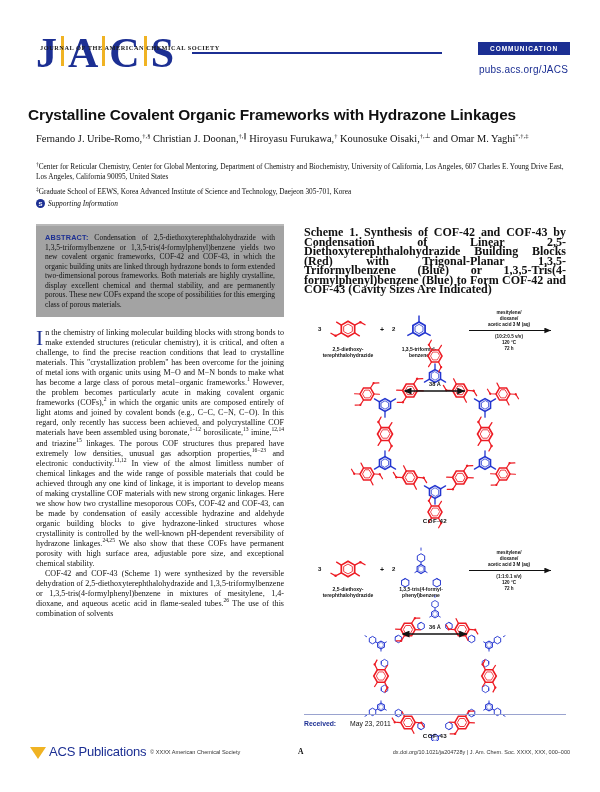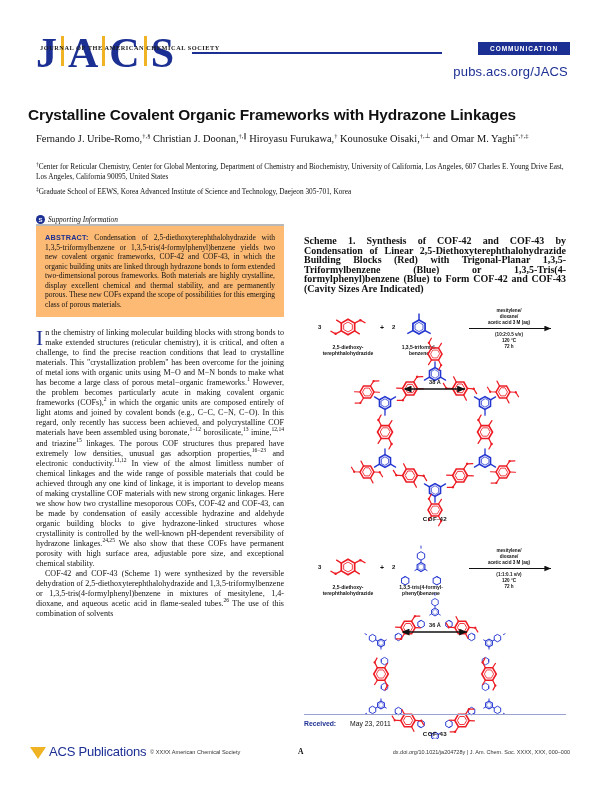--- a/index.html
+++ b/index.html
@@ -75,21 +75,21 @@
     font-weight: bold;
     letter-spacing: 0.9px;
     padding: 3px 12px 3px 12px;
     text-align: center;
     white-space: nowrap;
   }
   .pubs-url {
     position: absolute;
     right: 32px; top: 64px;
     font-family: "Liberation Sans", sans-serif;
-    font-size: 13px;
+    font-size: 10px;
     color: #1c2f93;
     letter-spacing: 0.2px;
     white-space: nowrap;
   }
 
   
   .title {
     position: absolute;
     left: 28px; top: 106px;
     width: 530px;
@@ -121,21 +121,21 @@
     font-size: 7.3px;
     line-height: 9.4px;
     color: #111;
     margin-bottom: 4px;
     text-indent: 0;
   }
   .affil sup { font-size: 5.4px; vertical-align: super; }
 
   .si-line {
     position: absolute;
-    left: 36px; top: 215px;
+    left: 36px; top: 199px;
     display: flex;
     align-items: flex-start;
   }
   .si-dot {
     width: 9px; height: 9px;
     border-radius: 50%;
     background: #1c2f93;
     color: #fff;
     font-family: "Liberation Sans", sans-serif;
     font-size: 6px;
@@ -151,21 +151,21 @@
     font-size: 7.4px;
     color: #111;
   }
 
   
   .col-left  { position: absolute; left: 36px;  top: 224px; width: 248px; }
   .col-right { position: absolute; left: 304px; top: 224px; width: 262px; }
 
   
   .abstract-box {
-    background: #fdba74;
+    background: #a3a3a3;
     border-top: 2px solid #b9b9b9;
     padding: 7px 9px 8px 9px;
     box-sizing: border-box;
     width: 248px;
   }
   .abstract-text {
     font-family: "Liberation Serif", serif;
     font-size: 7.55px;
     line-height: 9.5px;
     text-align: justify;
@@ -201,26 +201,26 @@
     line-height: 17px;
     font-weight: normal;
     color: #1c2f93;
     padding: 1px 2px 0 0;
     margin-top: 1px;
   }
 
   
   .scheme-cap {
     font-family: "Liberation Serif", serif;
-    font-size: 10px;
+    font-size: 12px;
     line-height: 9.5px;
     font-weight: bold;
     text-align: justify;
     color: #111;
-    margin: 12px 0 6px 0;
+    margin: 4px 0 6px 0;
   }
 
   
   .scheme-art { position: relative; width: 262px; height: 440px; }
 
   
   .received {
     position: absolute;
     left: 304px; top: 714px;
     width: 262px;

